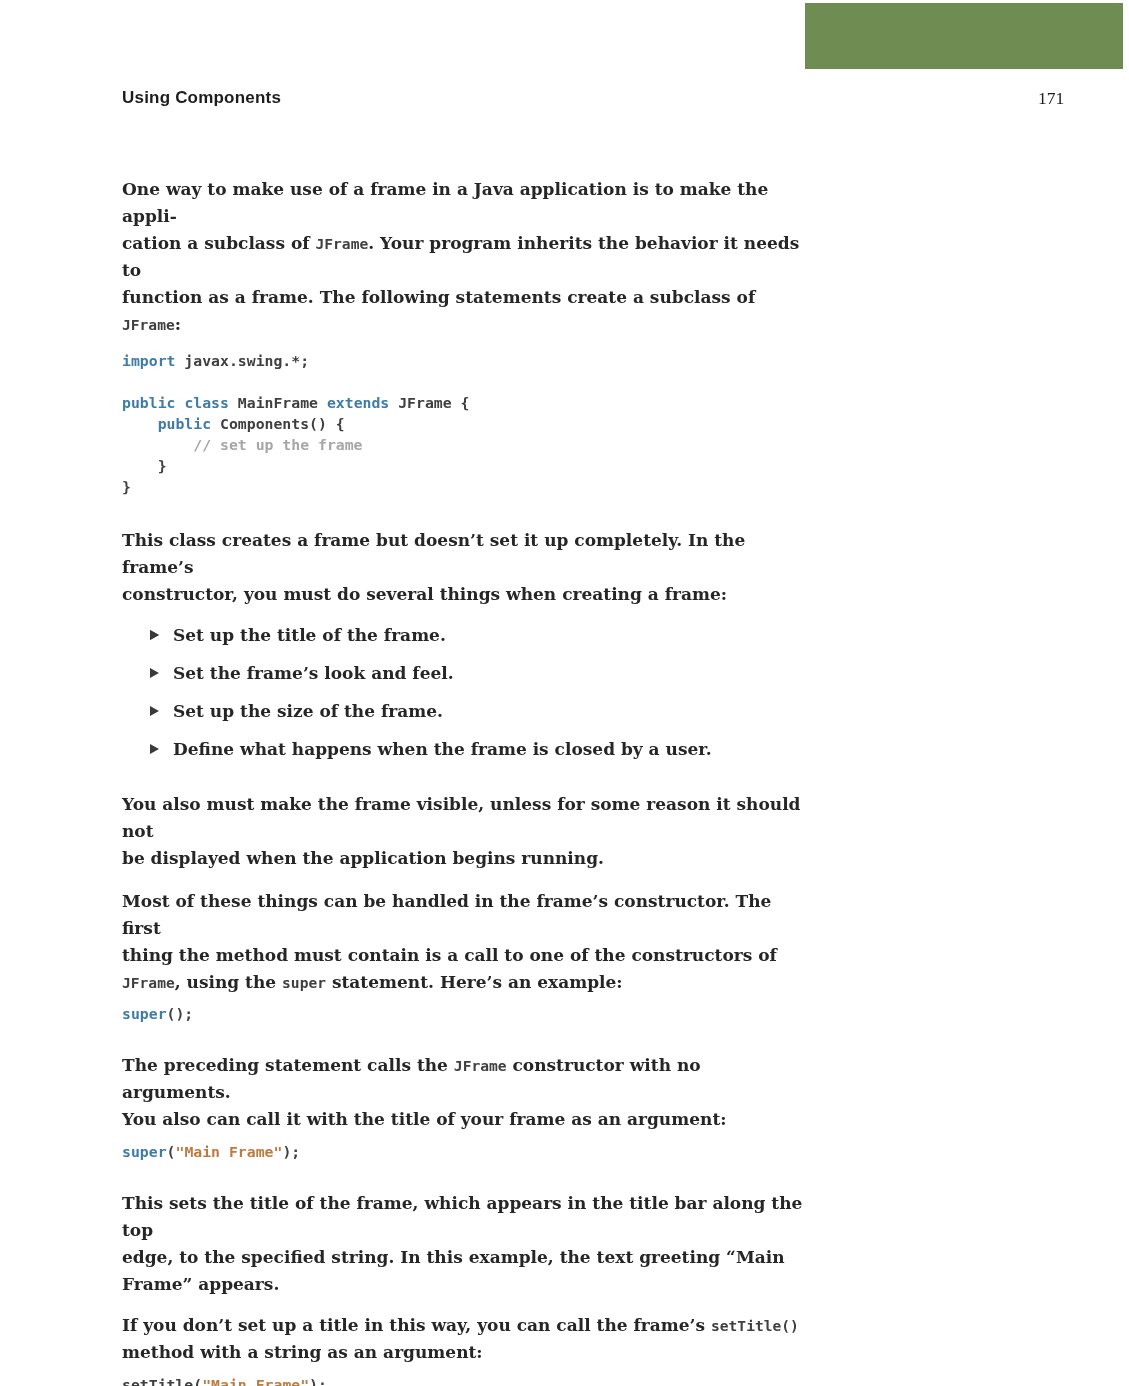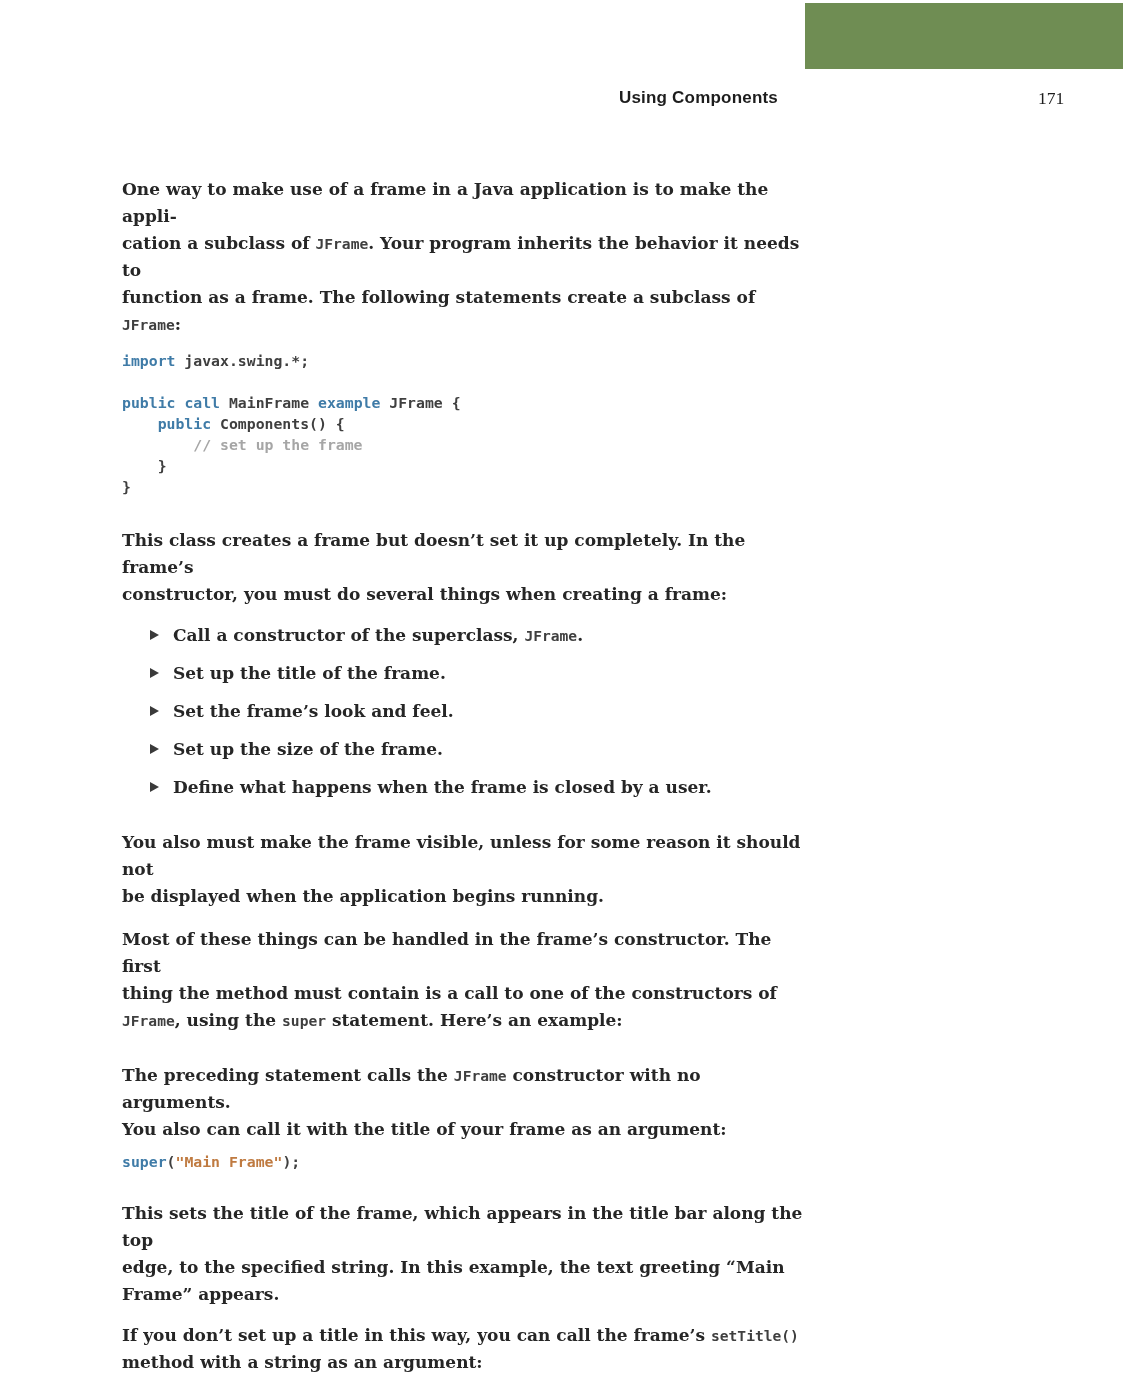--- a/index.html
+++ b/index.html
@@ -4,21 +4,21 @@
 <style>
   :root{
     --keyword:#3f7ba7; --string:#bf7a40; --comment:#a6a6a6;
     --code:#3f3f3f; --body:#262626; --accent:#6f8d53;
   }
   *{box-sizing:border-box;}
   html,body{margin:0;padding:0;background:#ffffff;}
   .page{position:relative;width:1129px;height:1386px;background:#ffffff;overflow:hidden;
         font-family:"DejaVu Serif", serif;color:var(--body);}
   .accent-block{position:absolute;left:805px;top:3px;width:318px;height:66px;background:var(--accent);}
-  .running-head{position:absolute;left:122px;top:88px;width:656px;text-align:right;
+  .running-head{position:absolute;left:122px;top:88px;width:656px;text-align:left;
         font-family:"Liberation Sans", sans-serif;font-weight:bold;font-size:17px;color:#1d1d1d;
         letter-spacing:0.2px;}
   .page-num{position:absolute;left:1038px;top:88px;
         font-family:Liberation Serif, serif;font-size:17.5px;color:#1d1d1d;}
   .content{position:absolute;left:122px;top:176px;width:690px;font-weight:bold;}
   .content p{margin:0;font-size:17px;line-height:27px;color:var(--body);}
   .ic{font-family:"DejaVu Sans Mono", monospace;font-size:14.6px;color:var(--code);}
   pre.code{margin:0;font-family:"DejaVu Sans Mono", monospace;font-size:14.8px;line-height:21px;
         color:var(--code);white-space:pre;}
   pre.code .kw{color:var(--keyword);}
@@ -41,41 +41,43 @@
   <div class="accent-block"></div>
 
   <div class="running-head">Using Components</div>
   <div class="page-num">171</div>
 
   <div class="content">
     <p>One way to make use of a frame in a Java application is to make the appli-<br>cation a subclass of <span class="ic">JFrame</span>. Your program inherits the behavior it needs to<br>function as a frame. The following statements create a subclass of <span class="ic">JFrame</span>:</p>
 
     <pre class="code mt12"><span class="kw">import</span><span class="pl"> javax.swing.*;</span>
 
-<span class="kw">public</span><span class="pl"> </span><span class="kw">call</span><span class="pl"> MainFrame </span><span class="kw">example</span><span class="pl"> JFrame {</span>
+<span class="kw">public</span><span class="pl"> </span><span class="kw">class</span><span class="pl"> MainFrame </span><span class="kw">extends</span><span class="pl"> JFrame {</span>
 <span class="pl">    </span><span class="kw">public</span><span class="pl"> Components() {</span>
 <span class="com">        // set up the frame</span>
 <span class="pl">    }</span>
 <span class="pl">}</span>
 </pre>
 
     <p class="mt30">This class creates a frame but doesn’t set it up completely. In the frame’s<br>constructor, you must do several things when creating a frame:</p>
 
     <ul class="bullets mt14">
-      <li><span class="tri"></span><span>Call a constructor of the superclass, <span class="ic">JFrame</span>.</span></li>
+      <li><span class="tri"></span></li>
       <li><span class="tri"></span><span>Set up the title of the frame.</span></li>
       <li><span class="tri"></span><span>Set the frame’s look and feel.</span></li>
       <li><span class="tri"></span><span>Set up the size of the frame.</span></li>
       <li><span class="tri"></span><span>Define what happens when the frame is closed by a user.</span></li>
     </ul>
 
     <p class="mt28">You also must make the frame visible, unless for some reason it should not<br>be displayed when the application begins running.</p>
 
     <p class="mt16">Most of these things can be handled in the frame’s constructor. The first<br>thing the method must contain is a call to one of the constructors of<br><span class="ic">JFrame</span>, using the <span class="ic">super</span> statement. Here’s an example:</p>
 
+    <pre class="code mt7"><span class="kw">super</span><span class="pl">();</span>
+</pre>
 
     <p class="mt28">The preceding statement calls the <span class="ic">JFrame</span> constructor with no arguments.<br>You also can call it with the title of your frame as an argument:</p>
 
     <pre class="code mt8"><span class="kw">super</span><span class="pl">(</span><span class="str">"Main Frame"</span><span class="pl">);</span>
 </pre>
 
     <p class="mt28">This sets the title of the frame, which appears in the title bar along the top<br>edge, to the specified string. In this example, the text greeting “Main<br>Frame” appears.</p>
 
     <p class="mt14">If you don’t set up a title in this way, you can call the frame’s <span class="ic">setTitle()</span><br>method with a string as an argument:</p>
 

